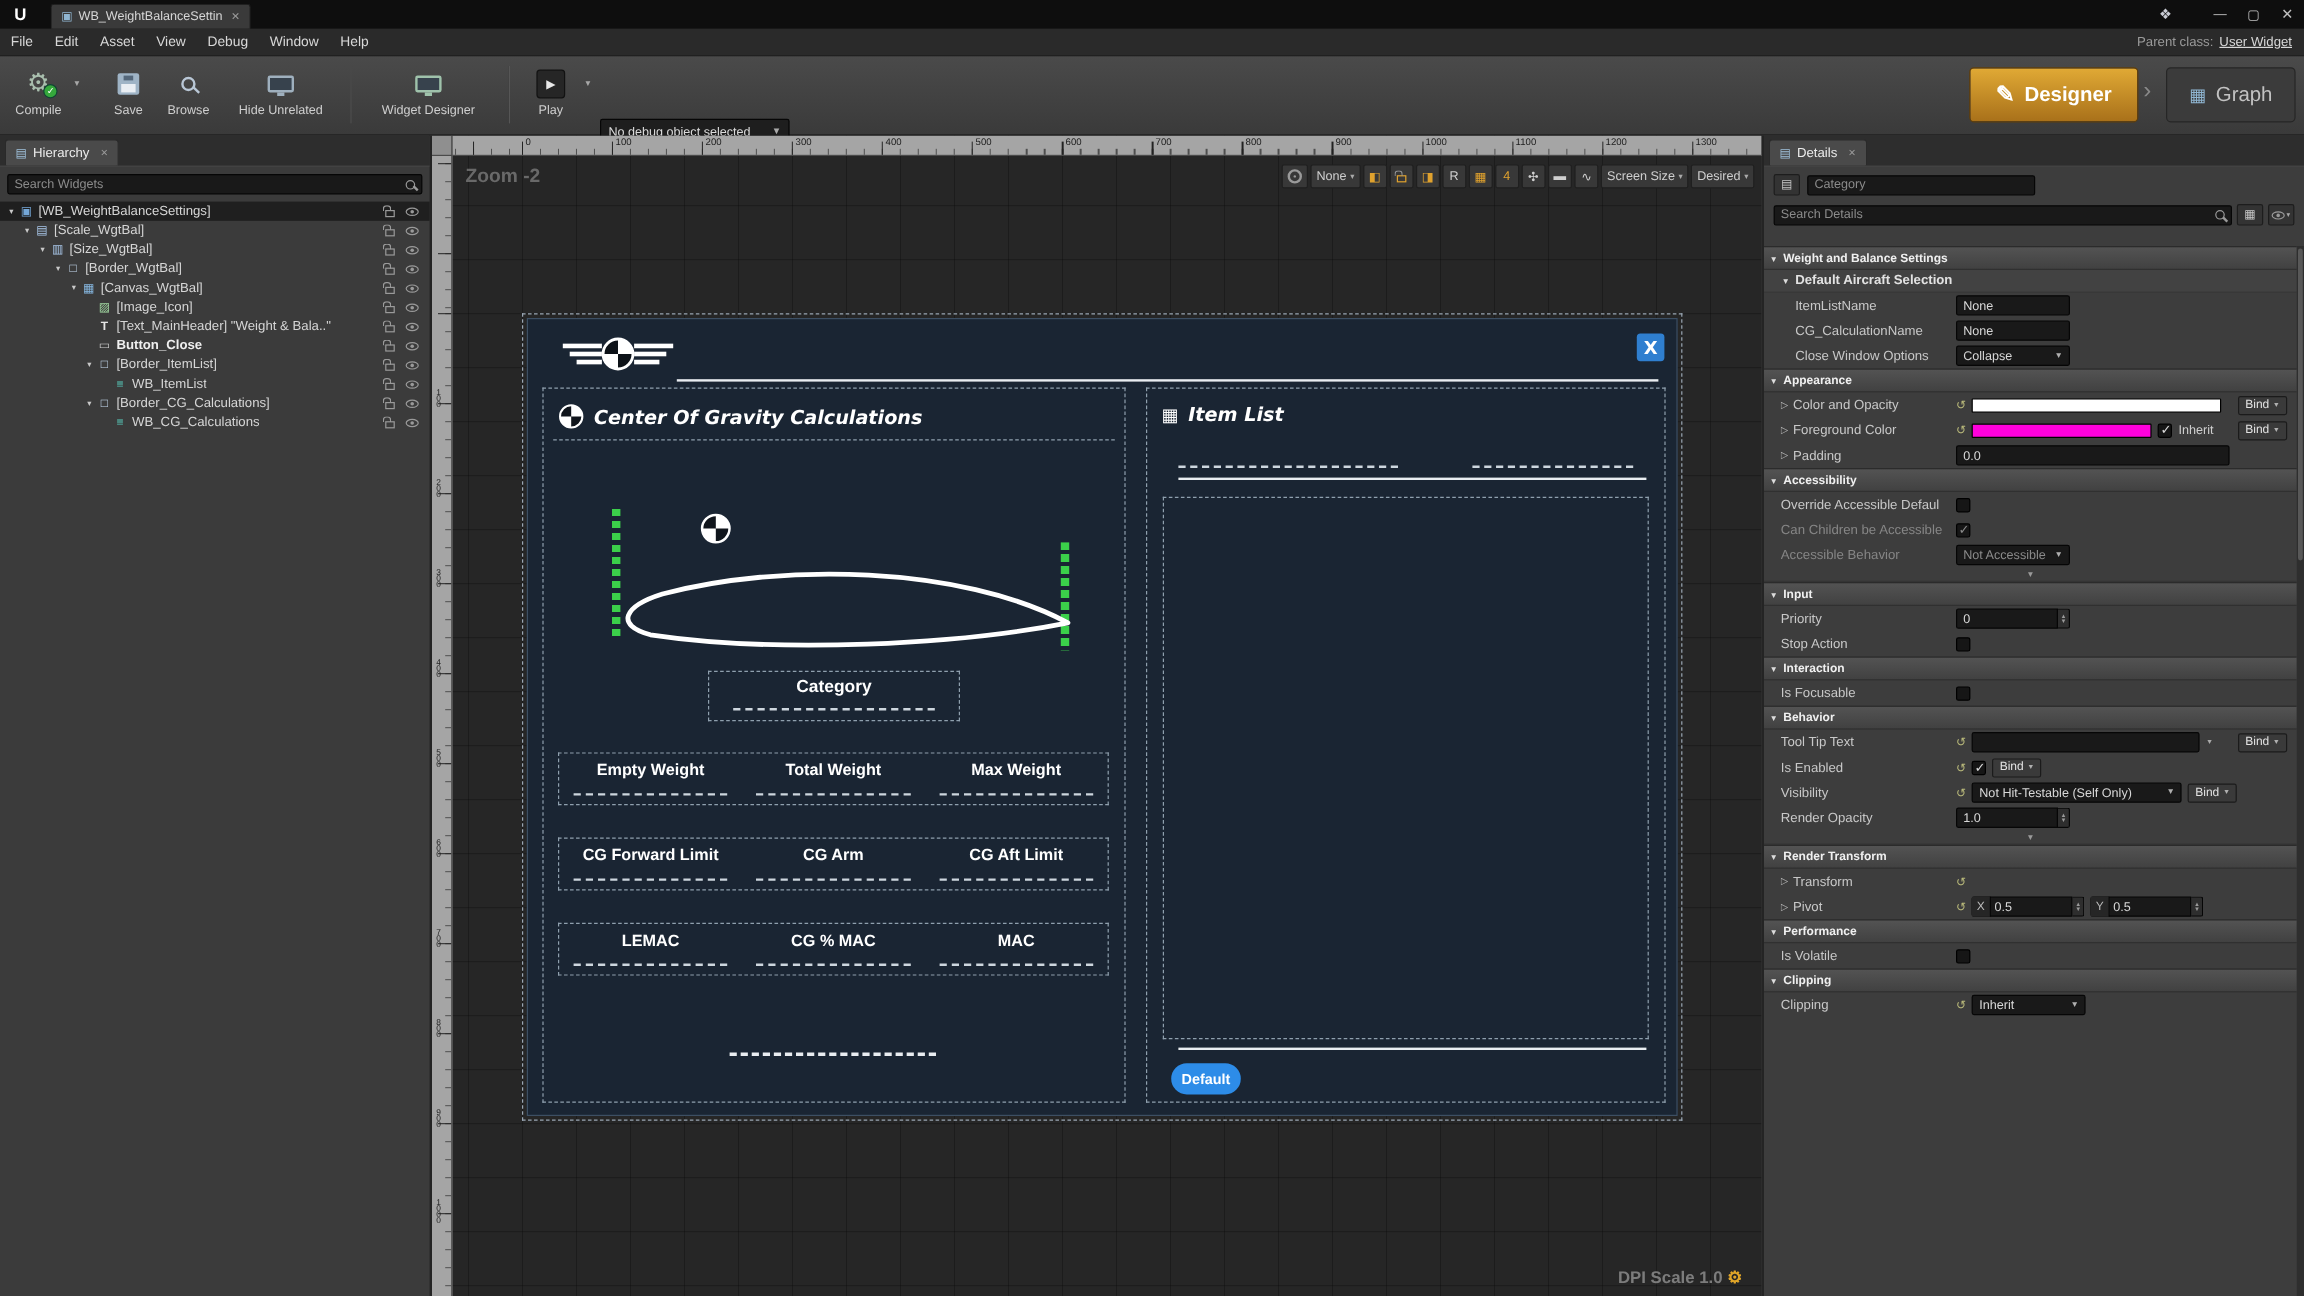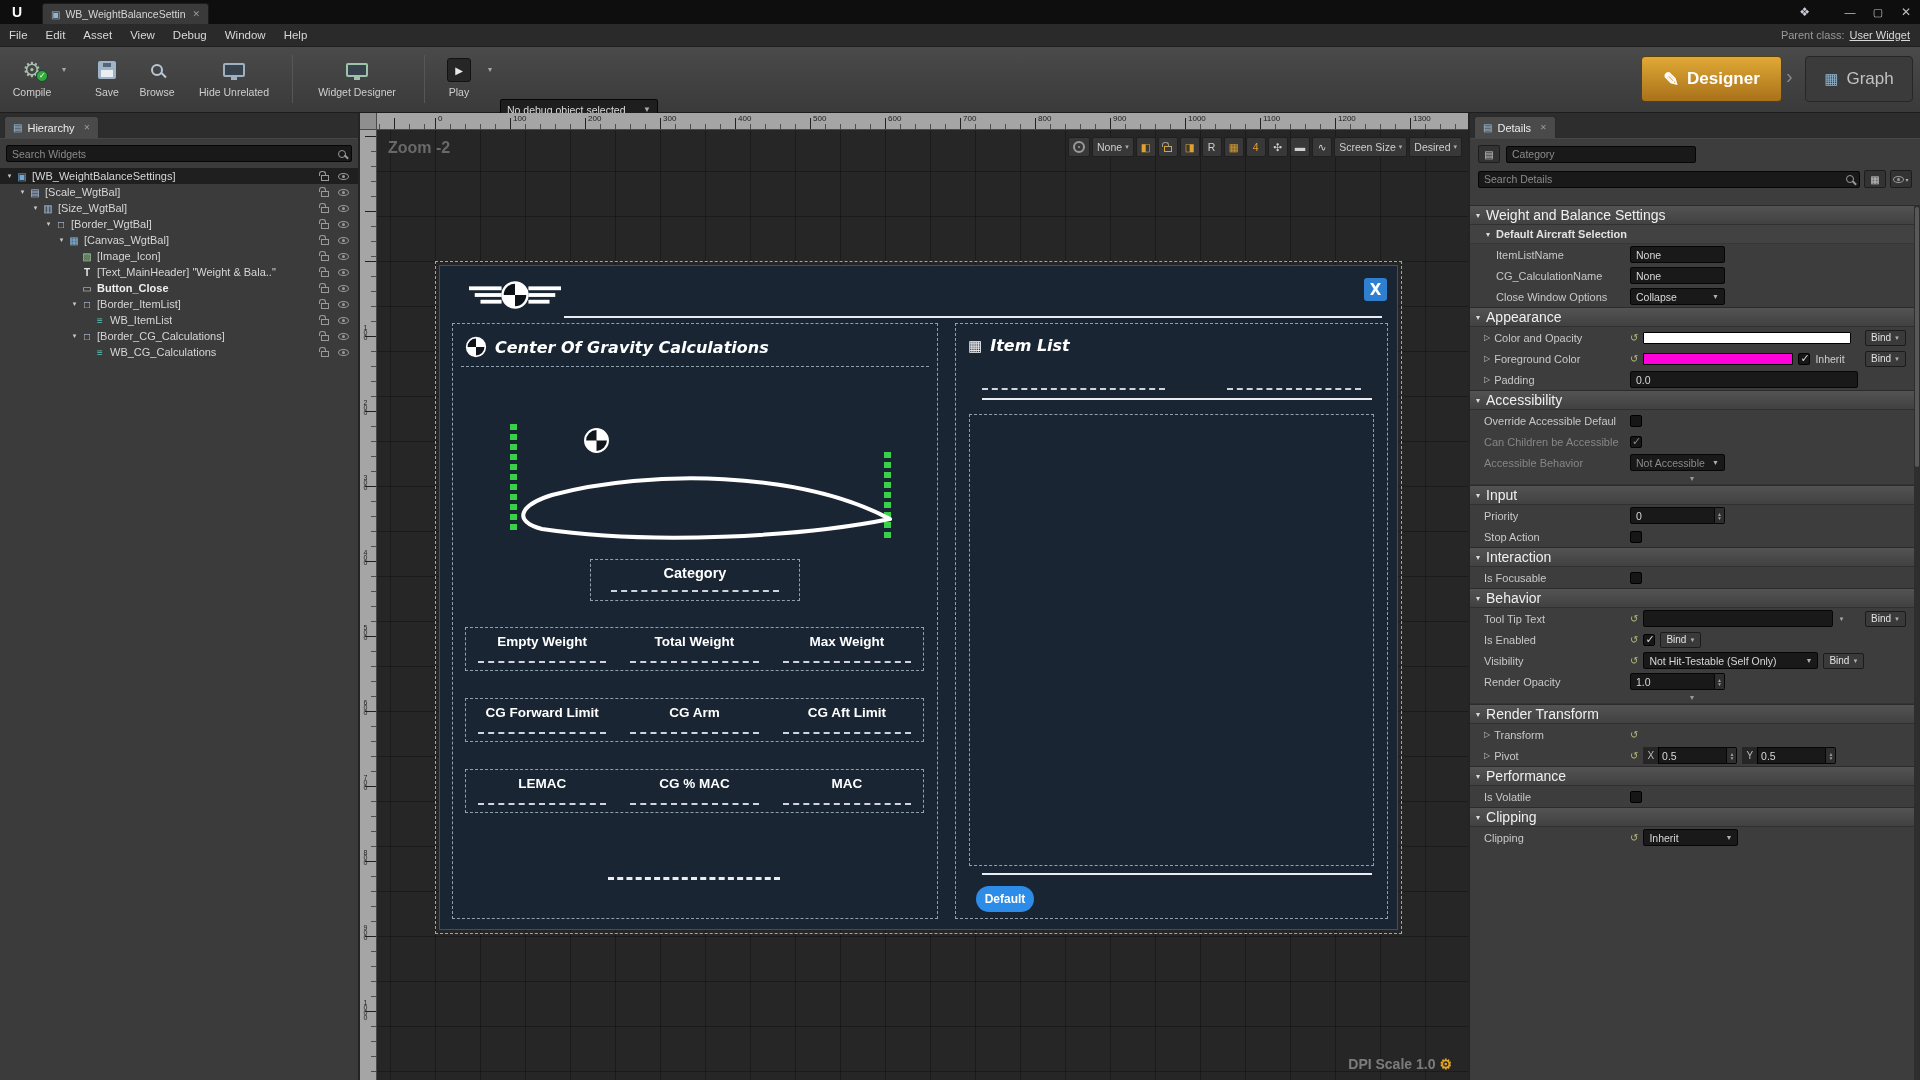--- a/index.html
+++ b/index.html
@@ -190,21 +190,21 @@
     display:flex; align-items:center; justify-content:center; font-size:10px; flex:none; gap:1px; }
   .cat { width:190px; }
   .dsearch { display:flex; align-items:center; gap:4px; margin:7px 8px 6px 8px; }
   .dsearch .tin { flex:1; }
   .dsearch .mag { margin-left:auto; }
   .mini { font-size:6px; color:#aaa; }
   .dbody { position:absolute; left:0; right:6px; top:92px; bottom:0; overflow:hidden; }
   .sec { height:20px; background:linear-gradient(#535353,#414141); border-top:1px solid #2b2b2b; border-bottom:1px solid #303030;
     display:flex; align-items:center; gap:6px; padding-left:6px; }
   .secarrow { color:#dcdcdc; font-size:8px; }
-  .sectitle { color:#f0f0f0; font-size:14px; font-weight:normal; }
+  .sectitle { color:#f0f0f0; font-size:10px; font-weight:bold; }
   .subsec { height:19px; display:flex; align-items:center; gap:6px; padding-left:16px; background:#424242; border-bottom:1px solid #373737; }
   .subsectitle { color:#e2e2e2; font-size:11px; font-weight:bold; }
   .drow { height:21px; display:flex; align-items:center; padding:0 8px 0 14px; }
   .drow.sub { padding-left:26px; }
   .dlab { width:146px; flex:none; font-size:11px; color:#c8c8c8; display:flex; align-items:center; gap:4px;
     white-space:nowrap; overflow:hidden; }
   .drow.sub .dlab { width:134px; }
   .dlab .exp { color:#c0c0c0; font-size:8px; }
   .gray, .gray .dlab { color:#868686; }
   .dctl { flex:1; display:flex; align-items:center; gap:5px; }

